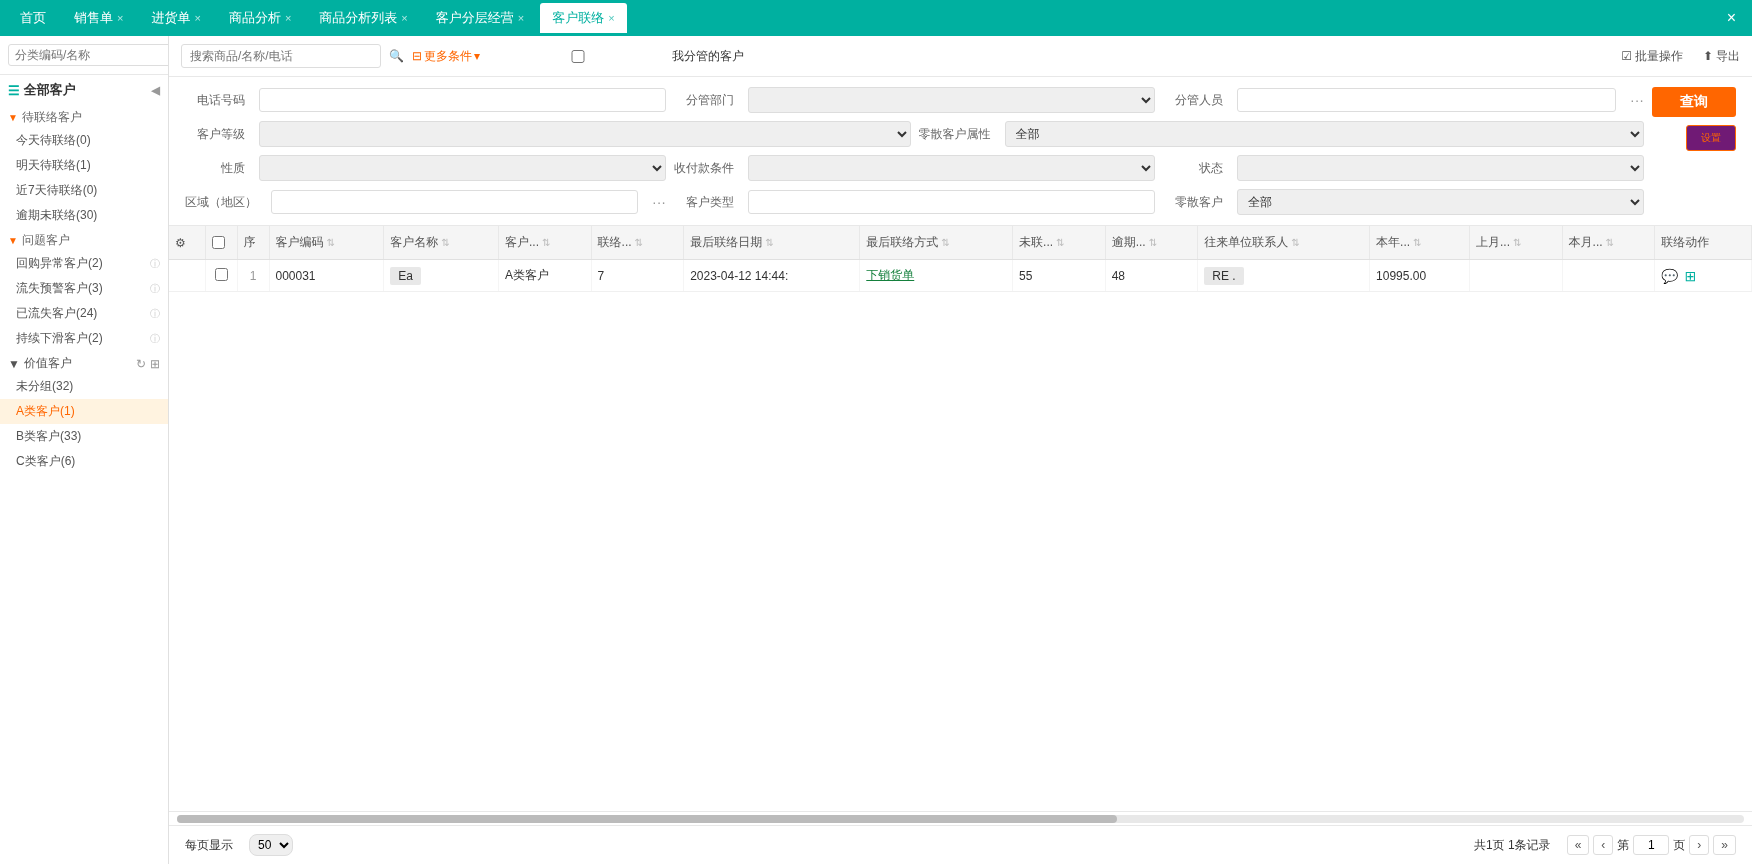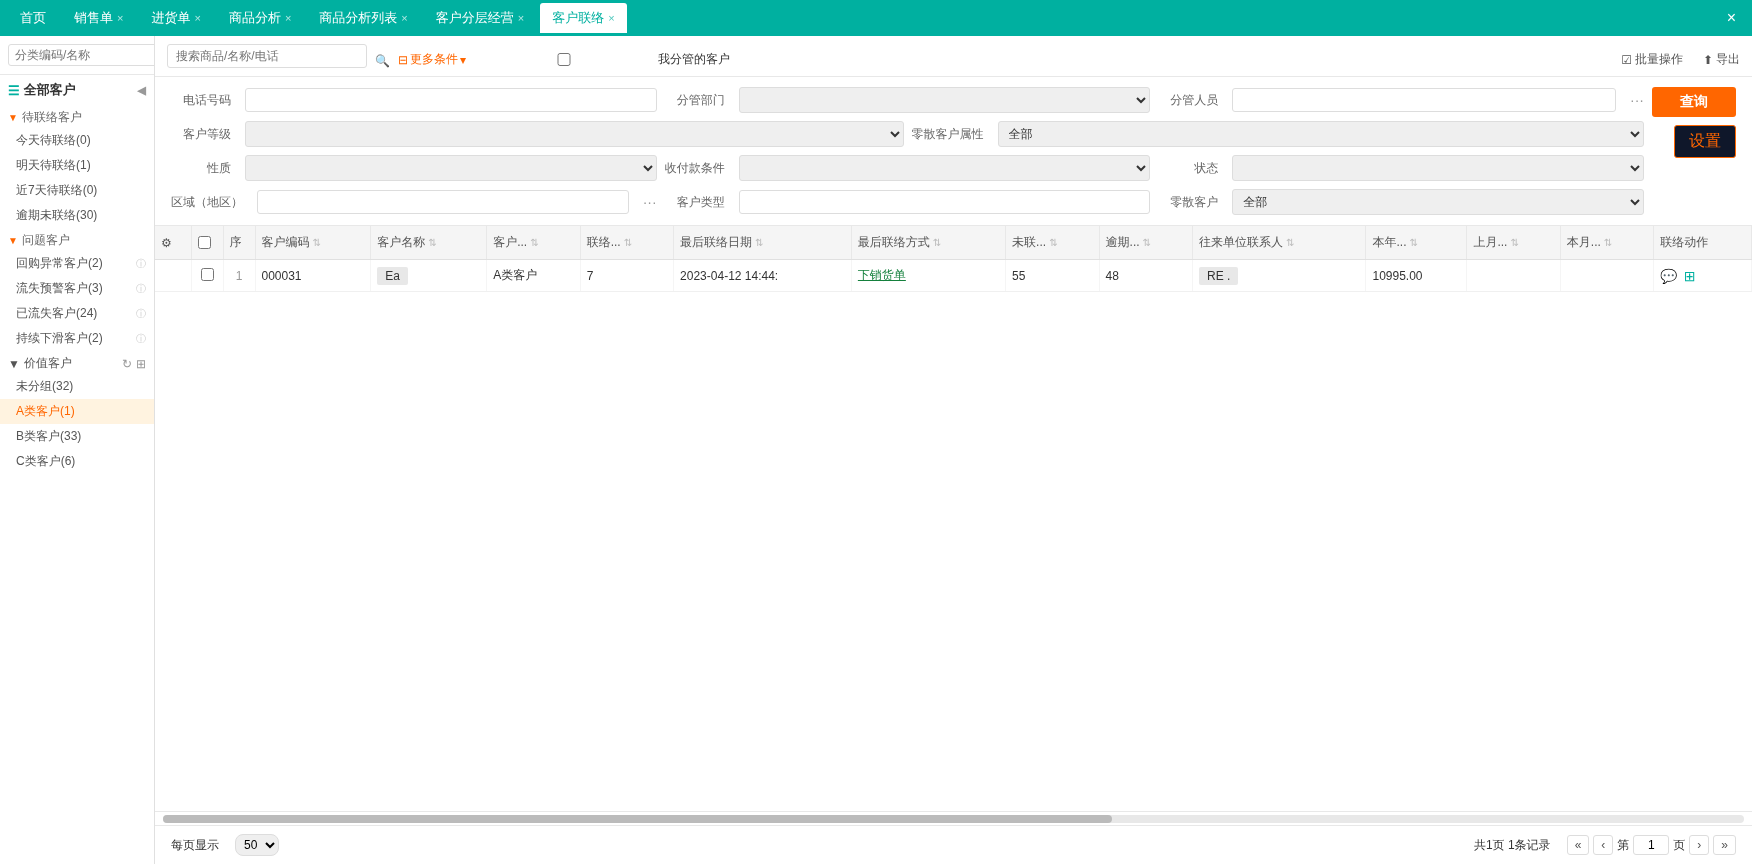--- a/index.html
+++ b/index.html
@@ -43,21 +43,21 @@
     }
 
     
     .main-layout {
       display: flex;
       height: calc(864px - 36px);
     }
 
     
     .sidebar {
-      width: 155px;
+      width: 169px;
       background: #fff;
       border-right: 1px solid #e0e0e0;
       overflow-y: auto;
       flex-shrink: 0;
     }
     .sidebar-search {
       padding: 8px;
       display: flex;
       align-items: center;
       border-bottom: 1px solid #e8e8e8;
@@ -121,21 +121,21 @@
       flex-direction: column;
       background: #f5f5f5;
       overflow: hidden;
     }
 
     
     .filter-bar {
       background: #fff;
       padding: 8px 12px;
       display: flex;
-      align-items: flex-end;
+      align-items: center;
       gap: 8px;
       border-bottom: 1px solid #e8e8e8;
       flex-shrink: 0;
     }
     .filter-bar input {
       border: 1px solid #ddd;
       border-radius: 3px;
       padding: 4px 8px;
       font-size: 12px;
       width: 180px;
@@ -210,27 +210,27 @@
       background: #f60;
       color: #fff;
       border: none;
       border-radius: 3px;
       padding: 6px 28px;
       cursor: pointer;
       font-size: 14px;
       font-weight: bold;
     }
     .settings-btn {
-      background: #0f172a;
+      background: #701a75;
       color: #f60;
       border: 1px solid #f60;
       border-radius: 3px;
       padding: 5px 14px;
       cursor: pointer;
-      font-size: 16px;
+      font-size: 10px;
       margin-top: 4px;
     }
     .filter-right-actions {
       display: flex;
       flex-direction: column;
       align-items: flex-end;
       gap: 4px;
       min-width: 80px;
     }
 

